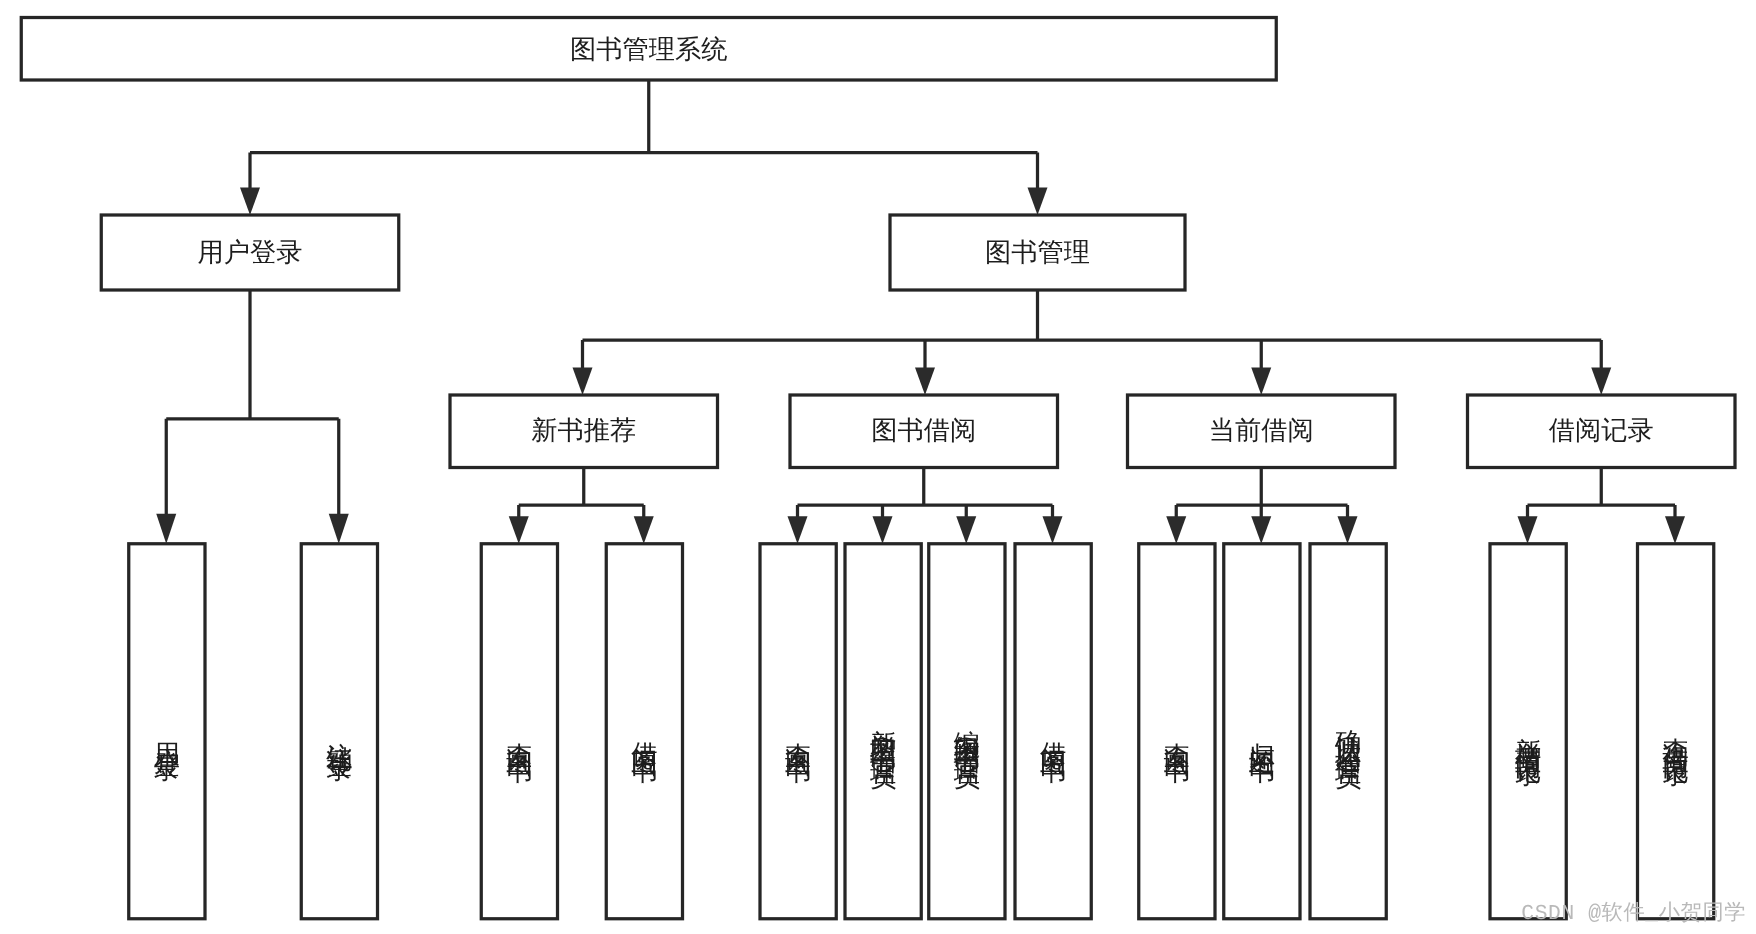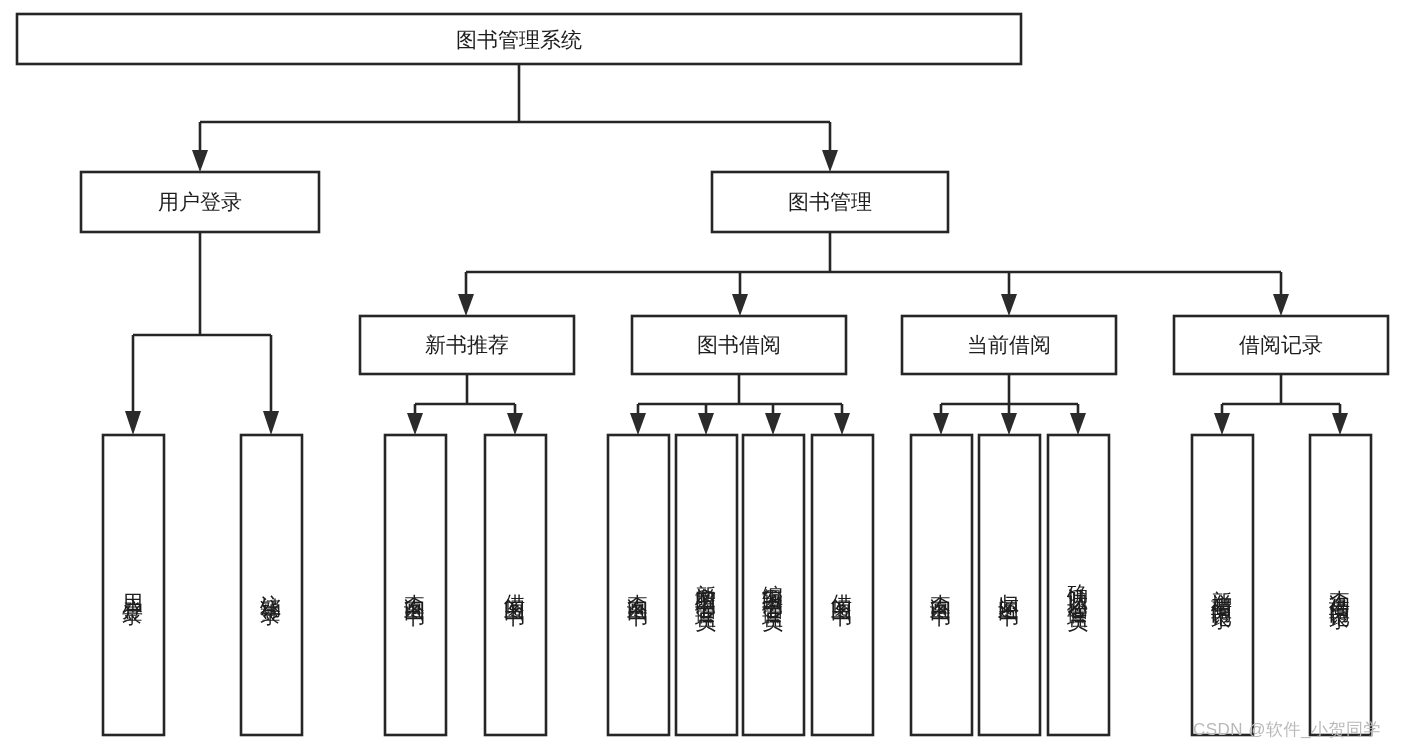--- a/index.html
+++ b/index.html
@@ -53,23 +53,23 @@
     font-family: "Liberation Sans", "DejaVu Sans", sans-serif;
     font-size: 21px;
     fill: #1d1d1d;
     writing-mode: vertical-rl;
     text-orientation: upright;
     letter-spacing: 4px;
     text-anchor: middle;
   }
   .watermark {
     position: absolute;
-    right: 24px;
+    right: 8px;
     bottom: 6px;
-    font-family: Liberation Sans, sans-serif;
+    font-family: Liberation Mono, monospace;
     font-size: 17px;
     color: #b9b9b9;
     letter-spacing: 0.5px;
     white-space: nowrap;
     user-select: none;
   }
 </style>
 </head>
 <body>
 

